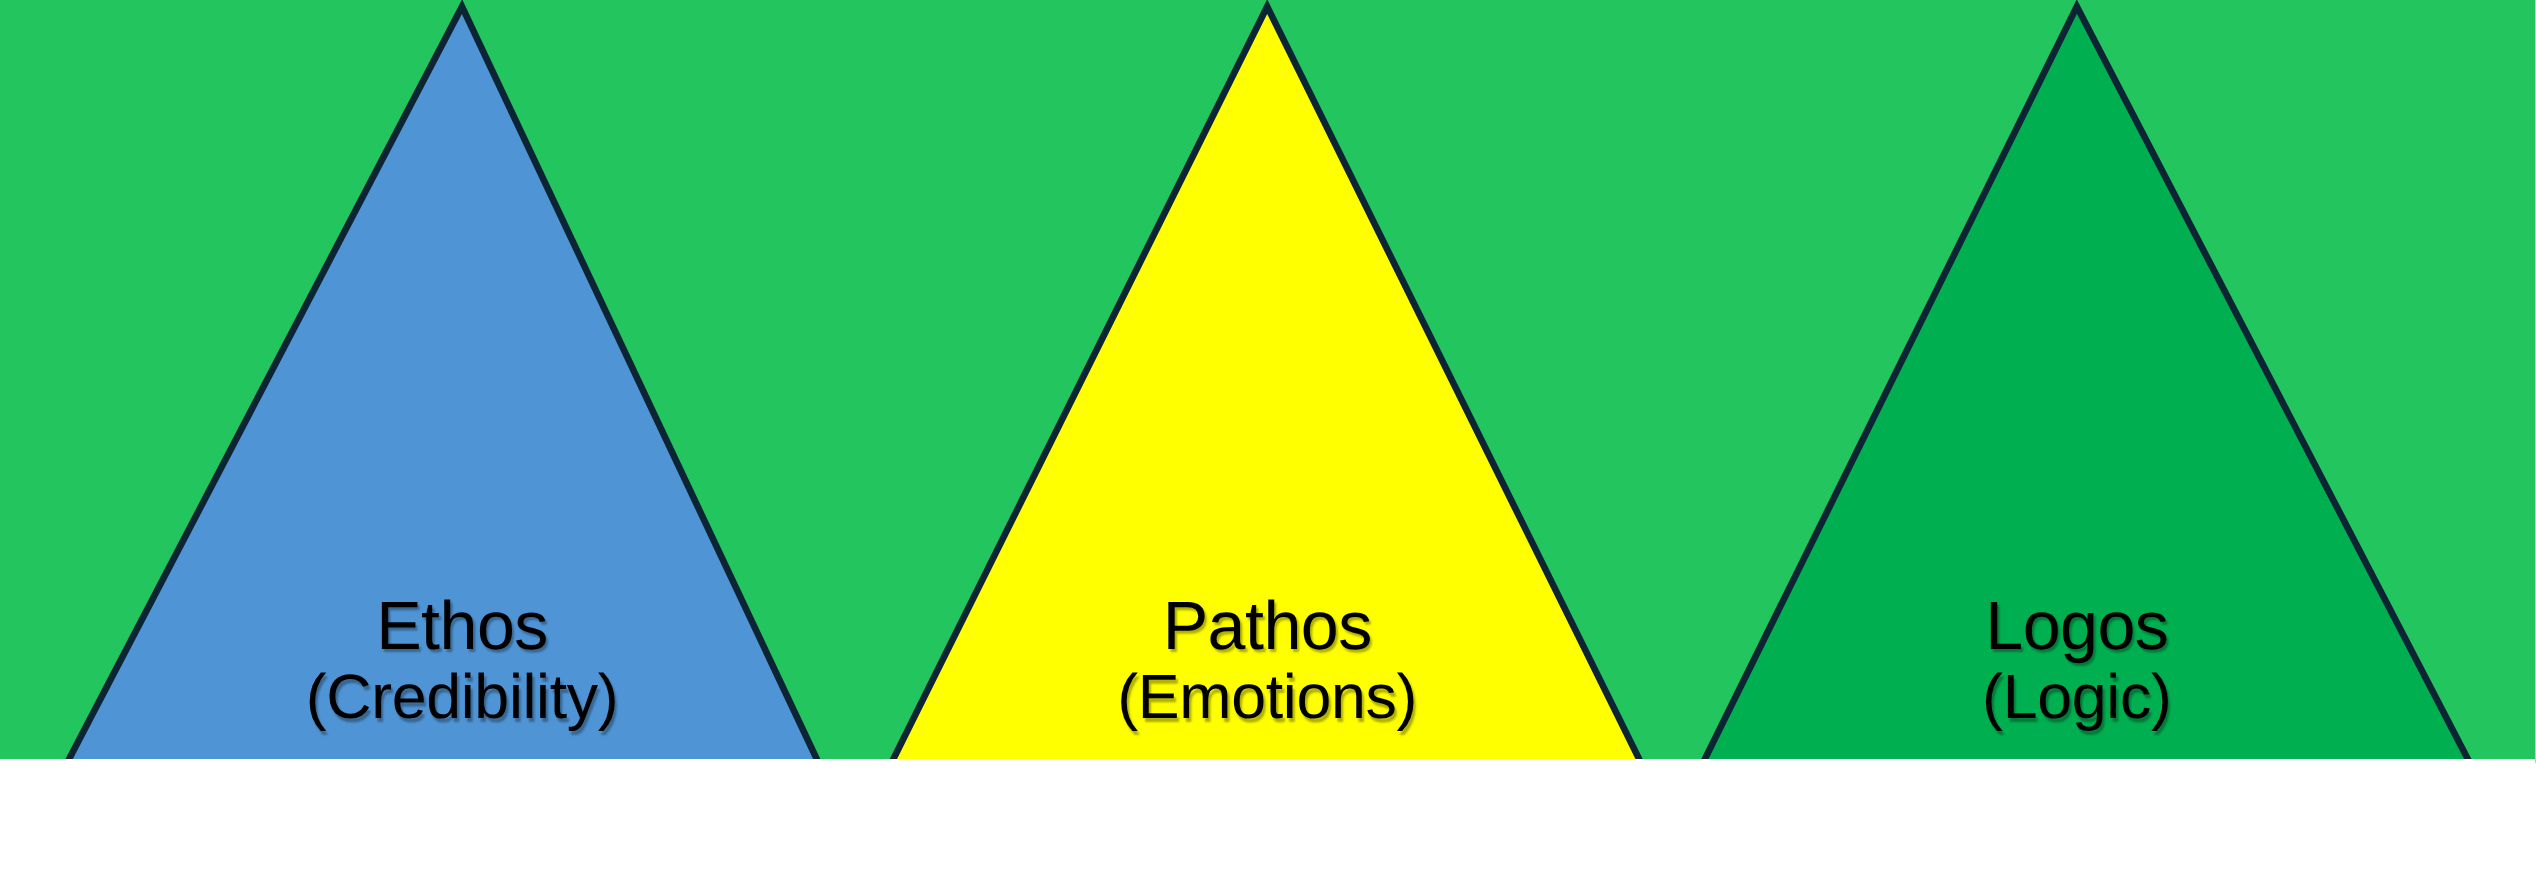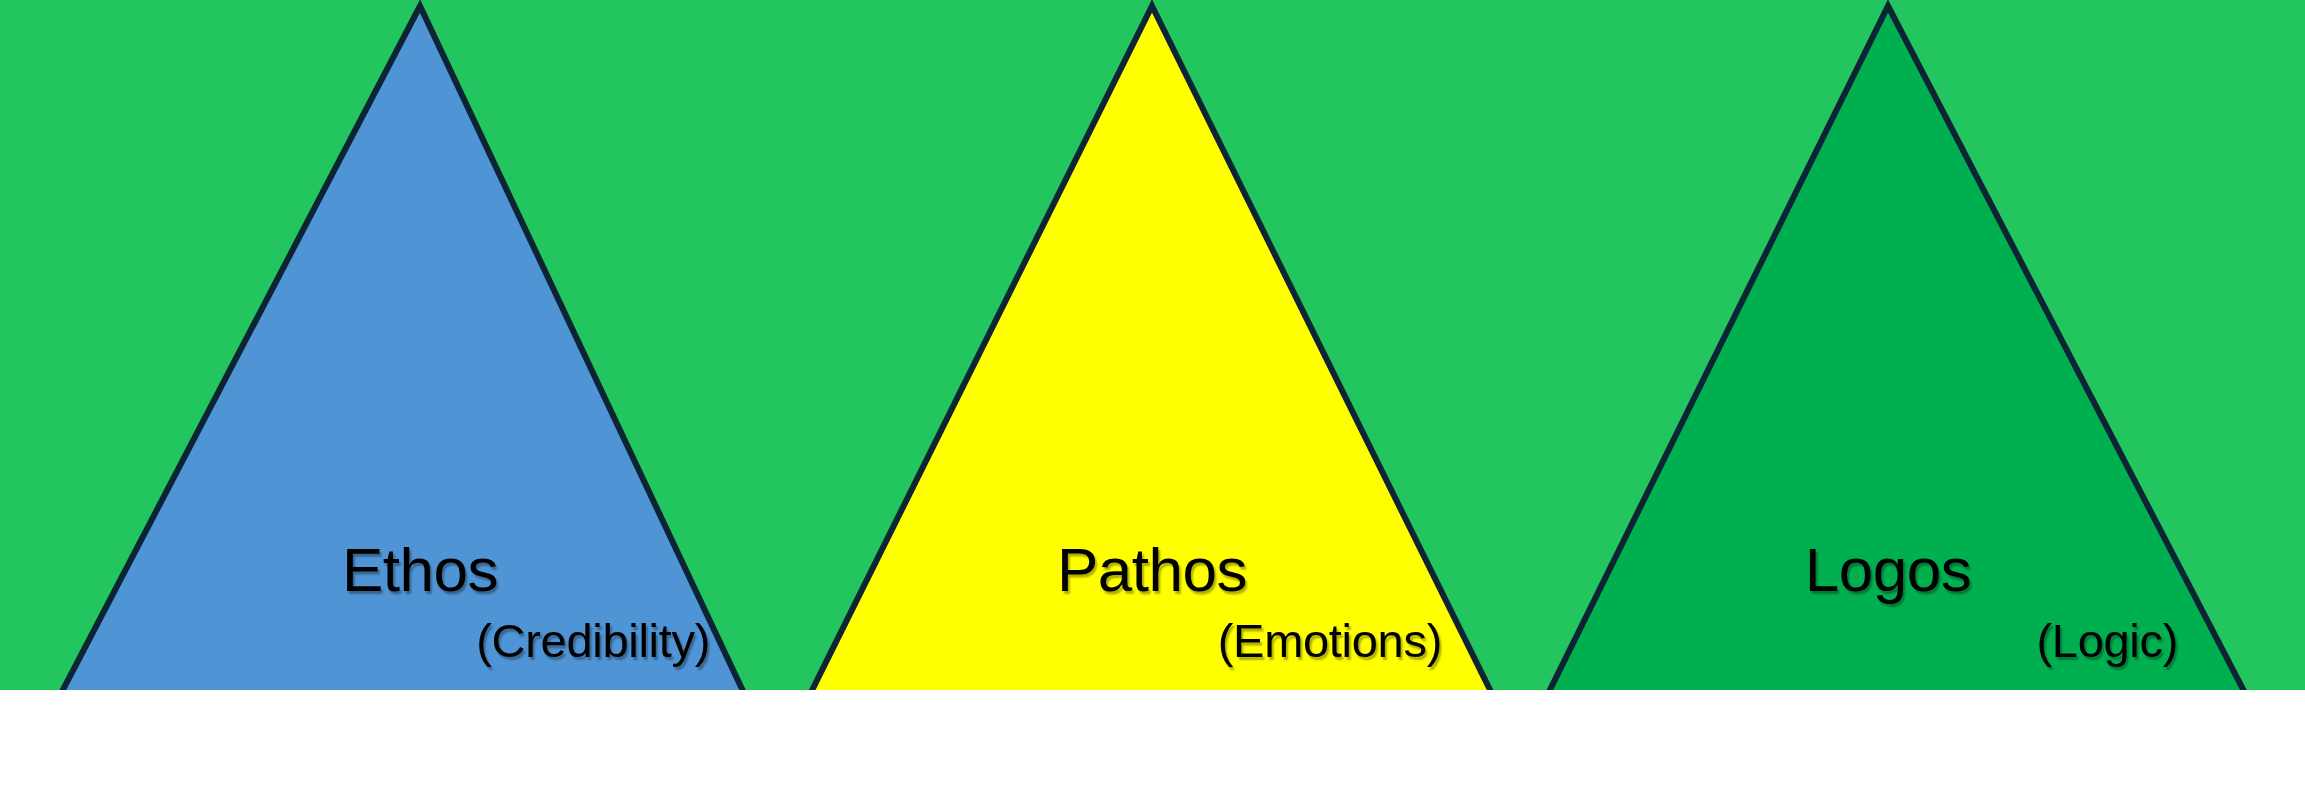--- a/index.html
+++ b/index.html
@@ -39,26 +39,25 @@
     user-select: none;
     white-space: nowrap;
   }
   .label-title {
     font-size: 62px;
     font-weight: 400;
     letter-spacing: -0.5px;
     display: block;
   }
   .label-sub {
-    font-size: 47px;
+    font-size: 57px;
     font-weight: 400;
     letter-spacing: -0.3px;
     display: block;
-    margin-top: 16px;
-    text-align: right;
+    margin-top: 4px;
   }
   
   #label-ethos  { left: 130px;  top: 538px; width: 580px; }
   #label-pathos { left: 862px;  top: 538px; width: 580px; }
   #label-logos  { left: 1598px; top: 538px; width: 580px; }
 </style>
 </head>
 <body>
 
 <div id="stage">

